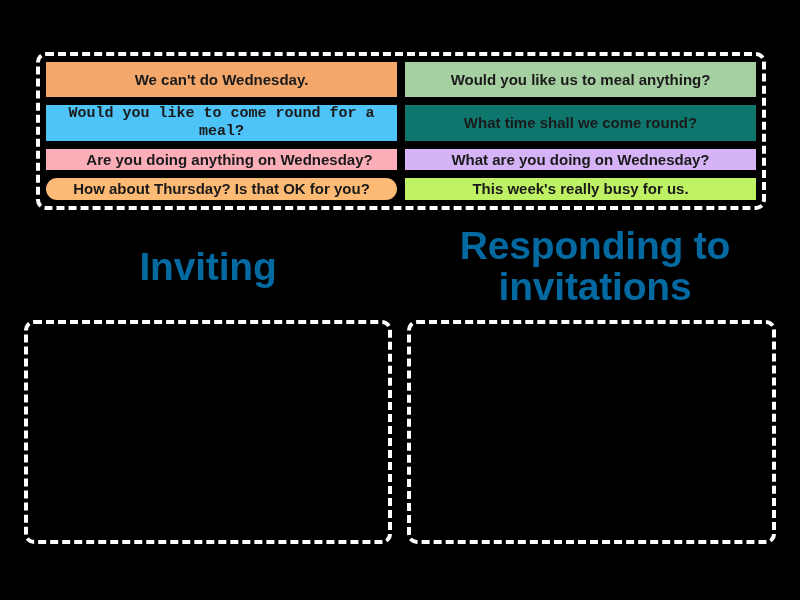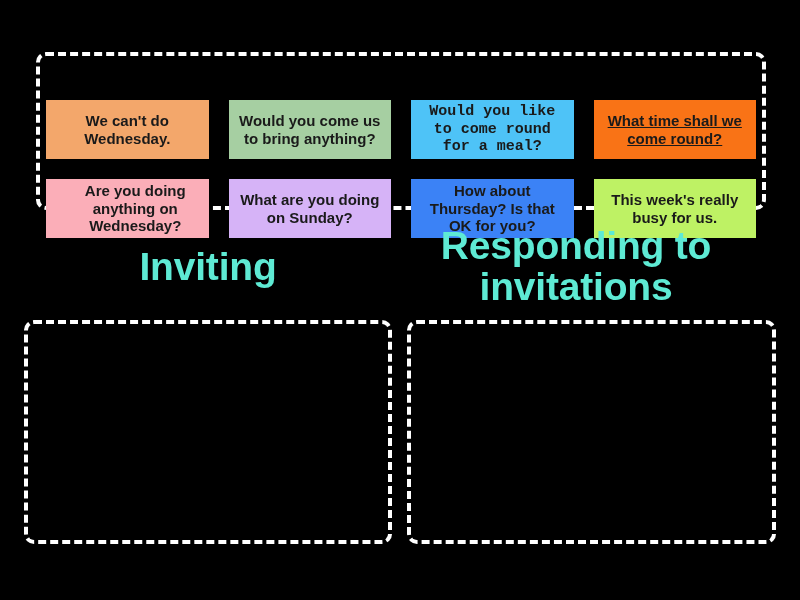--- a/index.html
+++ b/index.html
@@ -25,24 +25,23 @@
     height: 158px;
     box-sizing: border-box;
     border: 4px dashed #ffffff;
     border-radius: 10px;
     padding: 6px 6px;
   }
   #tile-grid {
     width: 100%;
     height: 100%;
     display: grid;
-    grid-template-columns: repeat(4, 1fr);
+    grid-template-columns: repeat(2, 1fr);
     grid-template-rows: repeat(2, 1fr);
-    gap: 20px;
-    margin-top: 38px;
+    gap: 8px;
   }
   .tile {
     display: flex;
     align-items: center;
     justify-content: center;
     text-align: center;
     color: #1a1a1a;
     font-size: 15px;
     font-weight: 700;
     line-height: 1.18;
@@ -50,34 +49,34 @@
     box-sizing: border-box;
     overflow: hidden;
     cursor: move;
     user-select: none;
   }
   .tile span { display: block; }
 
   
   .category-heading {
     position: absolute;
-    color: #5eead4;
+    color: #0369a1;
     font-weight: 700;
     font-size: 39px;
     line-height: 1.06;
     text-align: center;
     letter-spacing: -0.2px;
   }
   #heading-inviting {
     left: 24px;
     top: 246px;
     width: 368px;
   }
   #heading-responding {
-    left: 386px;
+    left: 405px;
     top: 225px;
     width: 380px;
   }
 
   
   .drop-zone {
     position: absolute;
     box-sizing: border-box;
     border: 4px dashed #ffffff;
     border-radius: 10px;
@@ -97,40 +96,40 @@
 <body>
 
 <div id="tile-tray">
   <div id="tile-grid">
 
     <div class="tile" style="background-color: rgb(243, 167, 107);">
       <span>We can't do Wednesday.</span>
     </div>
 
     <div class="tile" style="background-color: rgb(166, 207, 162);">
-      <span>Would you come us to bring anything?</span>
+      <span>Would you like us to meal anything?</span>
     </div>
 
     <div class="tile" style="background-color: rgb(78, 195, 247); font-family: Liberation Mono, monospace;">
       <span>Would you like to come round for a meal?</span>
     </div>
 
-    <div class="tile" style="background-color: #f97316; text-decoration: underline;">
+    <div class="tile" style="background-color: #0f766e;">
       <span>What time shall we come round?</span>
     </div>
 
     <div class="tile" style="background-color: rgb(251, 174, 184); padding-left: 22px;">
       <span>Are you doing anything on Wednesday?</span>
     </div>
 
     <div class="tile" style="background-color: rgb(214, 179, 247);">
-      <span>What are you doing on Sunday?</span>
+      <span>What are you doing on Wednesday?</span>
     </div>
 
-    <div class="tile" style="background-color: #3b82f6;">
+    <div class="tile" style="background-color: #fdba74; border-radius: 17px;">
       <span>How about Thursday? Is that OK for you?</span>
     </div>
 
     <div class="tile" style="background-color: #bef264;">
       <span>This week's really busy for us.</span>
     </div>
 
   </div>
 </div>
 

